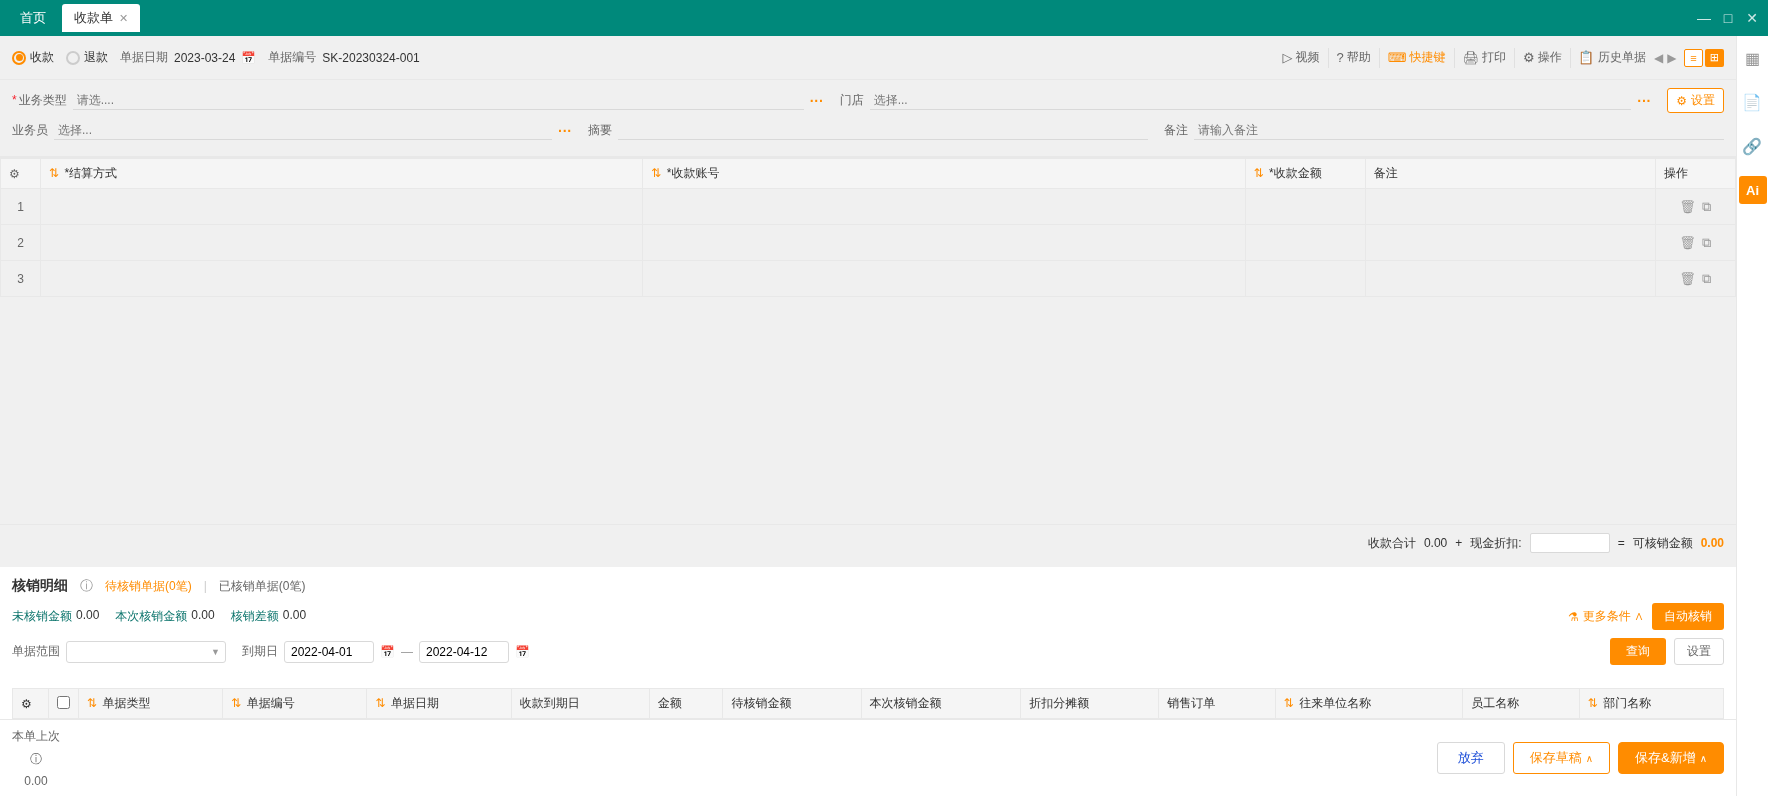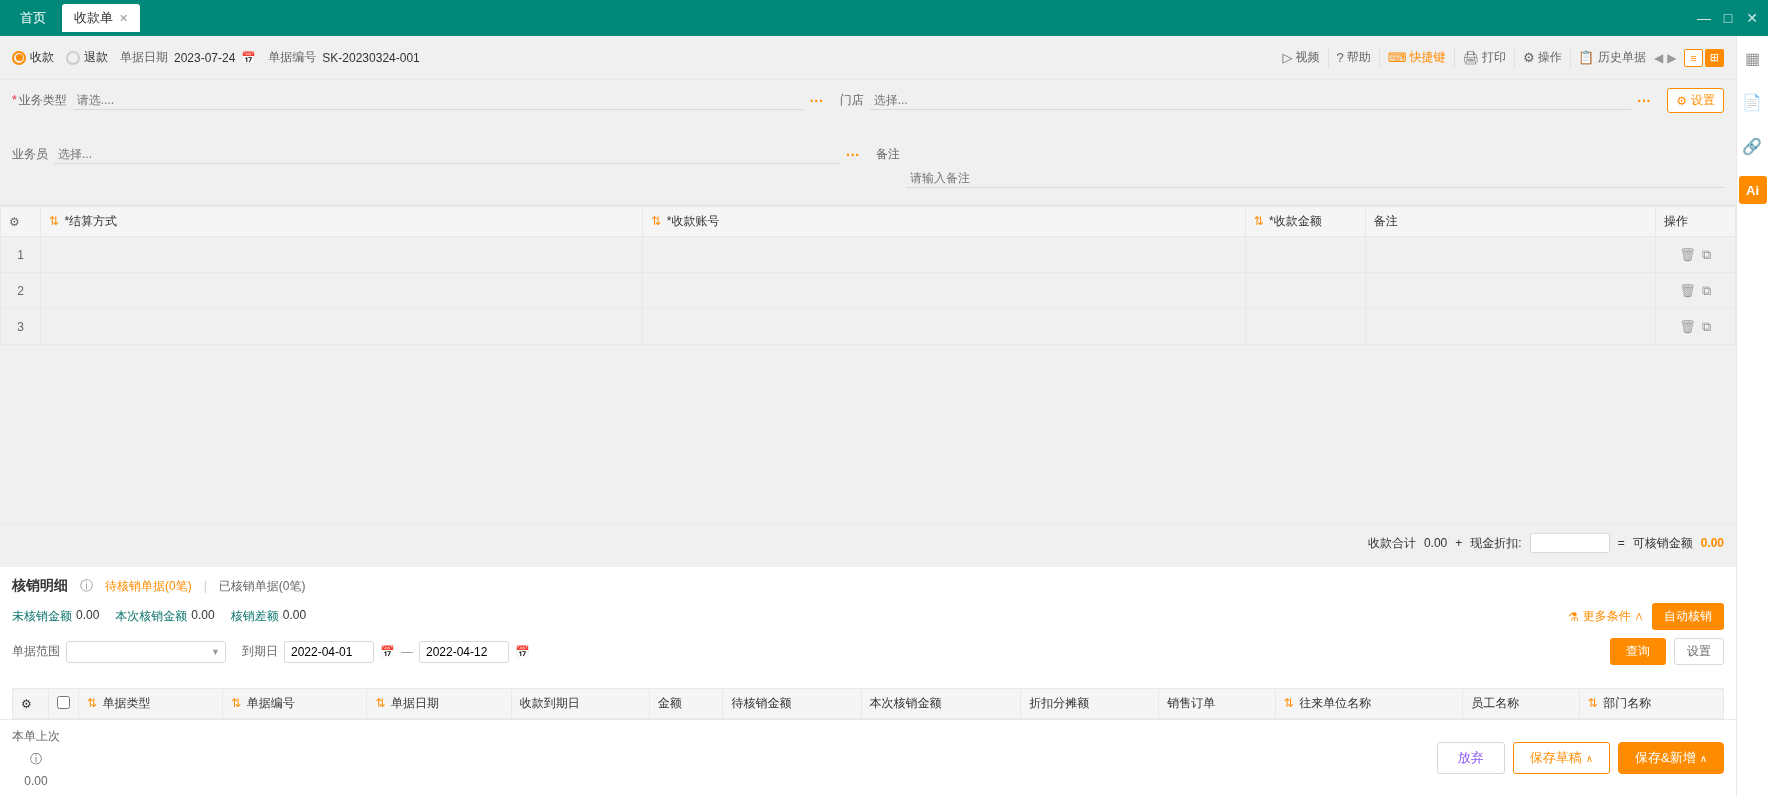--- a/index.html
+++ b/index.html
@@ -352,21 +352,21 @@
       display: flex;
       gap: 8px;
     }
     .btn-discard {
       background: #fff;
       border: 1px solid #d9d9d9;
       border-radius: 3px;
       padding: 6px 20px;
       cursor: pointer;
       font-size: 13px;
-      color: #8b5cf6;
+      color: #1d4ed8;
     }
     .btn-save-draft {
       background: #fff;
       border: 1px solid #ff8c00;
       border-radius: 3px;
       padding: 6px 16px;
       cursor: pointer;
       font-size: 13px;
       color: #ff8c00;
       display: flex; align-items: center; gap: 4px;
@@ -448,21 +448,21 @@
           <div class="radio-circle checked"></div>
           <span>收款</span>
         </div>
         <div class="radio-item">
           <div class="radio-circle"></div>
           <span>退款</span>
         </div>
       </div>
       <div class="toolbar-field">
         <span class="toolbar-label">单据日期</span>
-        <span class="toolbar-value">2023-07-24</span>
+        <span class="toolbar-value">2023-03-24</span>
         <span class="toolbar-icon">📅</span>
       </div>
       <div class="toolbar-field">
         <span class="toolbar-label">单据编号</span>
         <span class="toolbar-value">SK-20230324-001</span>
       </div>
       <div class="toolbar-right">
         <div class="toolbar-btn">
           <span class="icon">▷</span>
           <span>视频</span>
@@ -522,22 +522,26 @@
           <span>设置</span>
         </button>
       </div>
       <div class="form-row">
         <div class="form-field" style="flex:2">
           <span class="form-field-label">业务员</span>
           <input class="form-input" type="text" placeholder="选择..." style="">
           <span class="more-icon">···</span>
         </div>
         <div class="form-field" style="flex:2">
+          <span class="form-field-label">摘要</span>
+          <input class="form-input" type="text" style="">
+        </div>
+        <div class="form-field" style="flex:2">
           <span class="form-field-label">备注</span>
-          <input class="form-input" type="text" style="color: #7f1d1d; margin-top: 48px;" placeholder="请输入备注">
+          <input class="form-input" type="text" style="color: #7f1d1d;" placeholder="请输入备注">
         </div>
       </div>
     </div>
 
     <div class="data-table-wrap">
       <table class="data-table">
         <thead>
           <tr>
             <th style="width:40px">
               <span class="th-gear">⚙</span>

